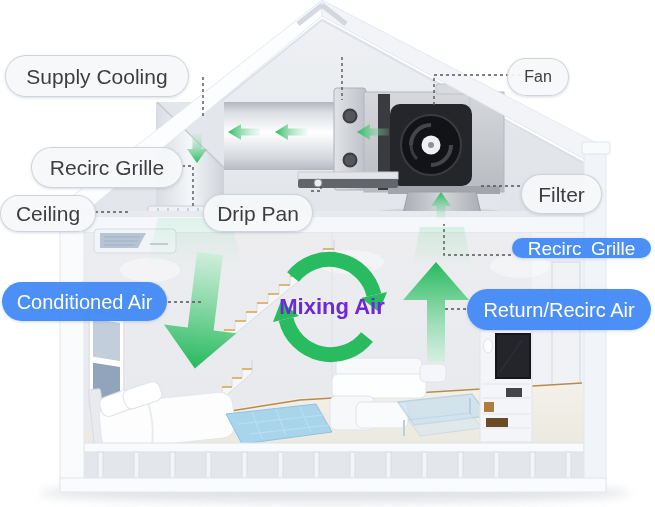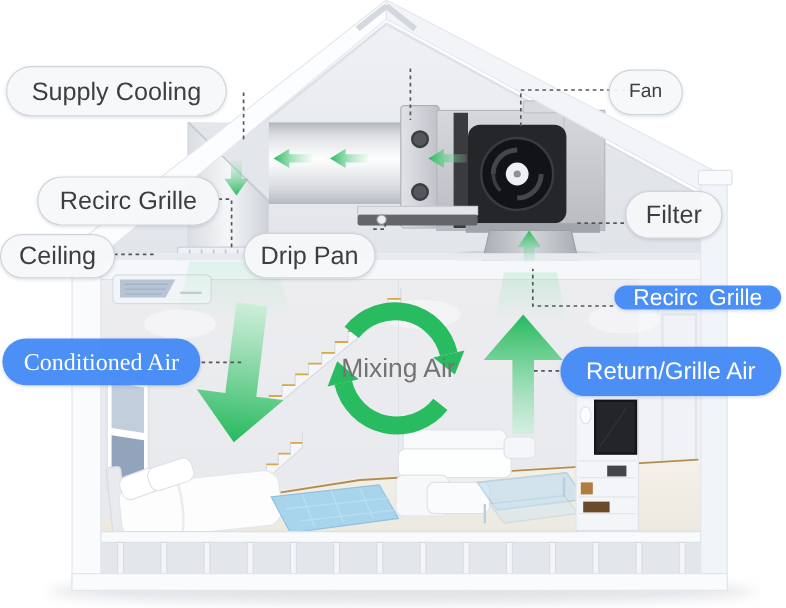--- a/index.html
+++ b/index.html
@@ -7,31 +7,31 @@
          font-family:"Liberation Sans",sans-serif;}
   #stage svg{position:absolute;left:0;top:0;}
   .pill{position:absolute;display:flex;align-items:center;justify-content:center;
         border-radius:999px;white-space:nowrap;line-height:1;}
   .pill-gray{background:rgba(246,247,249,0.93);color:#3d3e41;
         border:1px solid rgba(203,208,216,0.9);
         box-shadow:0 1px 3px rgba(120,130,148,0.28);}
   .pill-blue{background:rgba(62,134,245,0.93);color:#ffffff;
         box-shadow:0 1px 3px rgba(62,110,200,0.25);}
   .freelabel{position:absolute;display:flex;align-items:center;justify-content:center;
-        color:#737373;font-weight:400;}
+        color:#6d28d9;font-weight:700;}
   
   .p-cooling{left:198px;top:16px;width:304px;height:40px;font-size:21px;}
   .p-ductwork{left:5px;top:55px;width:182px;height:40px;font-size:21px;}
   .p-fan{left:507px;top:58px;width:60px;height:36px;font-size:16px;}
   .p-supplygrille{left:31px;top:147px;width:150px;height:39px;font-size:21px;}
   .p-drippan{left:203px;top:173px;width:108px;height:36px;font-size:21px;margin-top:21px;}
-  .p-filter{left:521px;top:159px;width:79px;height:38px;font-size:21px;}
+  .p-filter{left:521px;top:174px;width:79px;height:38px;font-size:21px;}
   .p-ceiling{left:0px;top:195px;width:94px;height:35px;font-size:21px;}
   .p-recirc{left:512px;top:238px;width:139px;height:20px;font-size:19px;word-spacing:4px;}
-  .p-conditioned{left:2px;top:282px;width:165px;height:39px;font-size:20px;font-family:Liberation Serif, serif;}
+  .p-conditioned{left:2px;top:282px;width:165px;height:39px;font-size:20px;}
   .p-return{left:467px;top:289px;width:184px;height:41px;font-size:20px;}
   .p-mixing{left:272px;top:292px;width:120px;height:30px;font-size:22px;}
 </style>
 </head>
 <body>
 
 <div id="stage">
 
 <svg width="655" height="507" viewBox="0 0 655 507">
   <defs>
@@ -300,16 +300,16 @@
 </svg>
 
 <div class="pill pill-gray p-ductwork">Supply Cooling</div>
 <div class="pill pill-gray p-fan">Fan</div>
 <div class="pill pill-gray p-supplygrille">Recirc Grille</div>
 <div class="pill pill-gray p-drippan">Drip Pan</div>
 <div class="pill pill-gray p-filter">Filter</div>
 <div class="pill pill-gray p-ceiling">Ceiling</div>
 <div class="pill pill-blue p-recirc">Recirc Grille</div>
 <div class="pill pill-blue p-conditioned">Conditioned Air</div>
-<div class="pill pill-blue p-return">Return/Grille Air</div>
+<div class="pill pill-blue p-return">Return/Recirc Air</div>
 <div class="freelabel p-mixing">Mixing Air</div>
 
 </div>
 
 </body></html>

